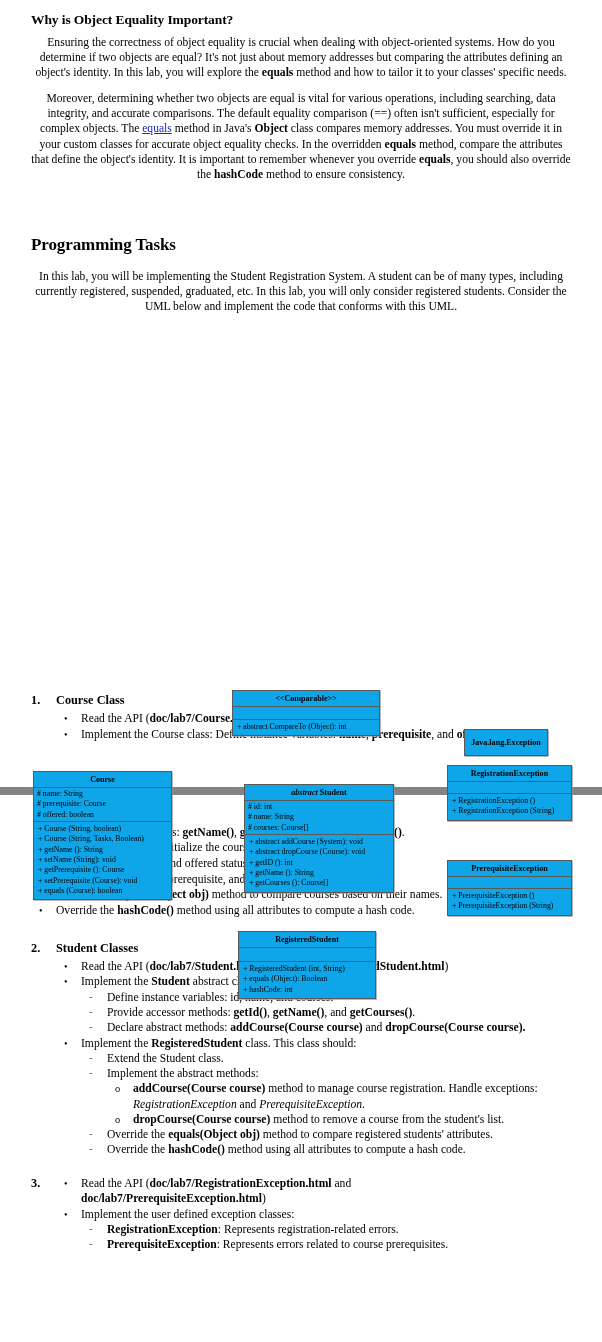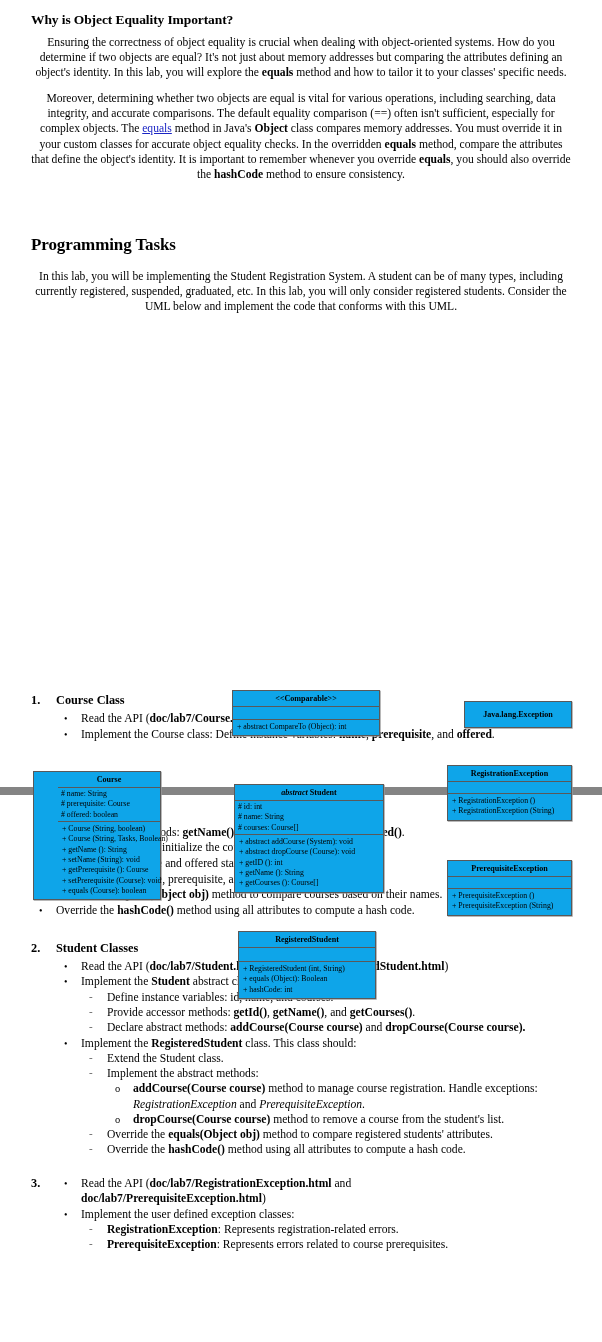--- a/index.html
+++ b/index.html
@@ -208,43 +208,43 @@
     </svg>
 
     <div class="node" style="left:232px; top:349px; width:148px;">
       <div class="cap">&lt;&lt;Comparable&gt;&gt;</div>
       <div class="mid" style="height:13px;"></div>
       <div class="ops">
         <div class="row">+ abstract CompareTo (Object): int</div>
       </div>
     </div>
 
-    <div class="node plain" style="left:464px; top:360px; width:108px;">
+    <div class="node plain" style="left:464px; top:388px; width:84px;">
       <div class="cap" style="padding:8px 2px; border-bottom:none;">Java.lang.Exception</div>
     </div>
 
-    <div class="node" style="left:33px; top:430px; width:128px;padding-left:24px;">
+    <div class="node" style="left:33px; top:430px; width:139px;">
       <div class="cap">Course</div>
       <div class="mid">
         <div class="row"># name: String</div>
         <div class="row"># prerequisite:  Course</div>
         <div class="row"># offered: boolean</div>
       </div>
       <div class="ops">
         <div class="row">+ Course (String,  boolean)</div>
         <div class="row">+ Course (String,  Tasks, Boolean)</div>
         <div class="row">+ getName (): String</div>
         <div class="row">+ setName (String):  void</div>
         <div class="row">+ getPrerequisite ():  Course</div>
         <div class="row">+ setPrerequisite (Course): void</div>
         <div class="row">+ equals (Course): boolean</div>
       </div>
     </div>
 
-    <div class="node" style="left:234px; top:443px; width:150px;">
+    <div class="node" style="left:244px; top:443px; width:150px;">
       <div class="cap"><i>abstract</i> <span>Student</span></div>
       <div class="mid">
         <div class="row"># id: int</div>
         <div class="row"># name: String</div>
         <div class="row"># courses: Course[]</div>
       </div>
       <div class="ops">
         <div class="row">+ abstract addCourse (System): void</div>
         <div class="row">+ abstract dropCourse (Course): void</div>
         <div class="row">+ getID (): int</div>

